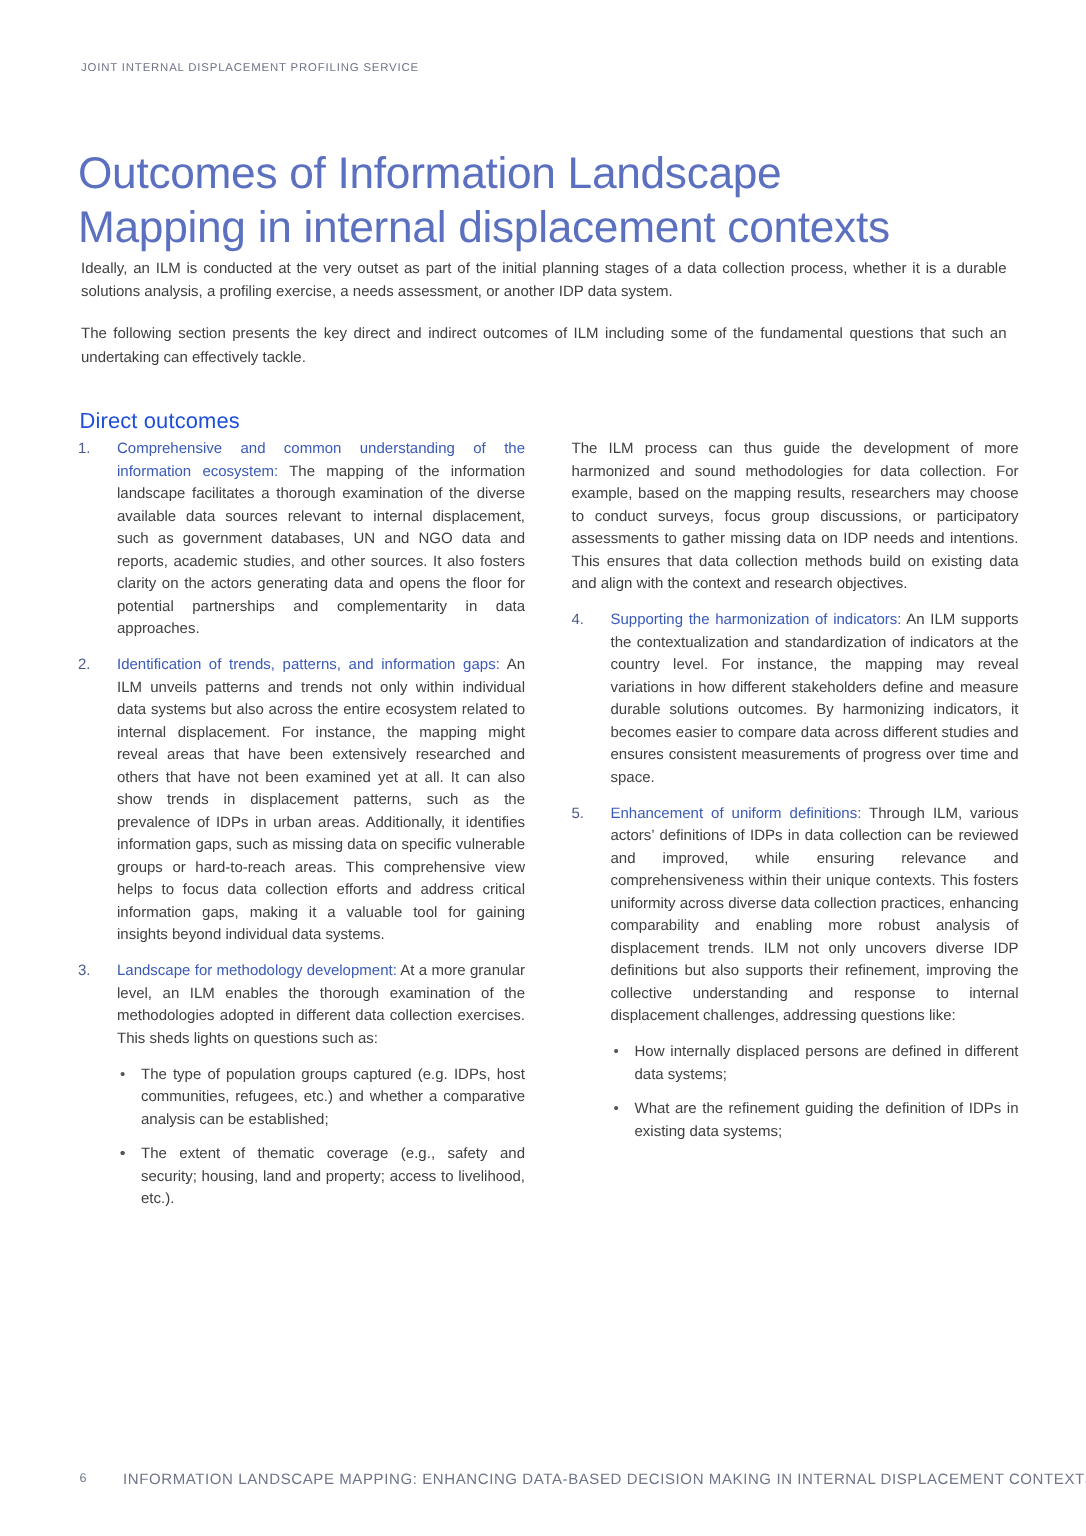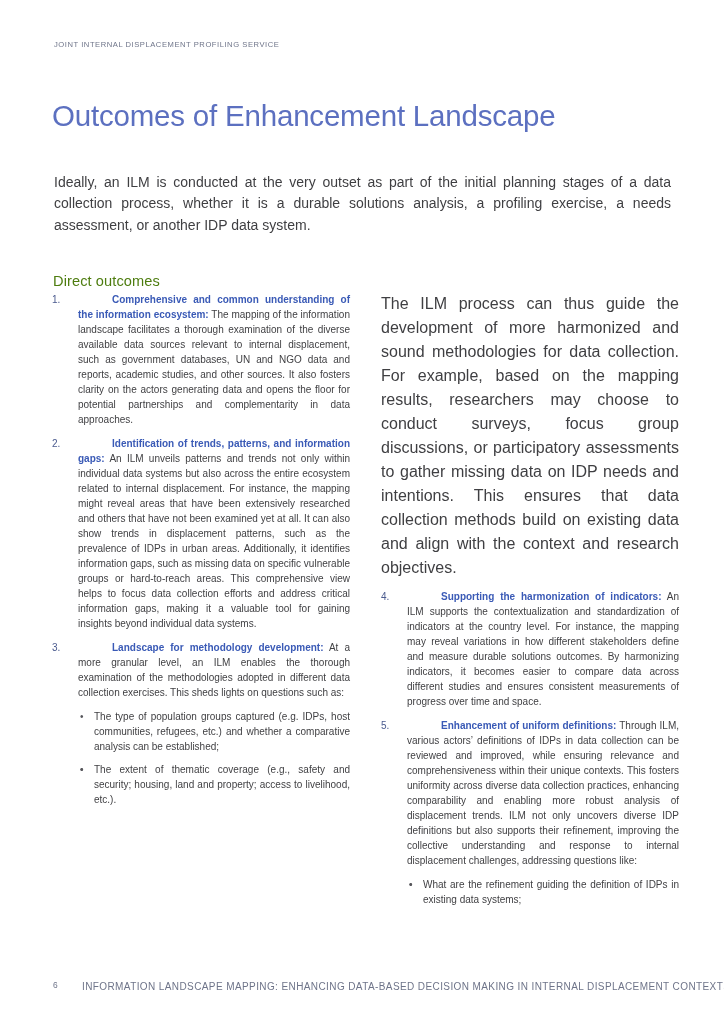--- a/index.html
+++ b/index.html
@@ -47,32 +47,32 @@
 
   
   .intro {
     position: absolute;
     left: 54px;
     top: 172px;
     width: 617px;
   }
   .intro p {
     margin: 0 0 13px 0;
-    font-size: 14px;
+    font-size: 10px;
     line-height: 1.52;
     color: #3f3f42;
     text-align: justify;
   }
   .section-head {
     position: absolute;
     left: 53px;
     top: 261px;
     font-size: 14.6px;
     font-weight: 400;
-    color: #4d7c0f;
+    color: #1d4ed8;
     letter-spacing: 0.1px;
   }
 
   
   .columns {
     position: absolute;
     left: 0;
     top: 292px;
     width: 724px;
     height: 660px;
@@ -103,28 +103,27 @@
   }
   .item-body {
     font-size: 10px;
     line-height: 1.5;
     color: #3f3f42;
     text-align: justify;
     margin: 0;
   }
   .run-in {
     color: #3a5ab6;
-    font-weight: bold;
-    margin-left: 34px;
+    font-weight: normal;
   }
 
   
   .col p.plain {
     margin: 0 0 9px 0;
-    font-size: 16px;
+    font-size: 10px;
     line-height: 1.5;
     color: #3f3f42;
     text-align: justify;
   }
 
   
   .bullets {
     margin: 9px 0 9px 0;
     padding: 0;
     list-style: none;
@@ -176,25 +175,27 @@
   }
 </style>
 </head>
 <body>
 
 <div class="page">
 
   <div class="kicker">JOINT INTERNAL DISPLACEMENT PROFILING SERVICE</div>
 
   <h1 class="doc-title">
-    <span class="line">Outcomes of Enhancement Landscape</span>
+    <span class="line">Outcomes of Information Landscape</span>
+    <span class="line">Mapping in internal displacement contexts</span>
   </h1>
 
   <div class="intro">
     <p>Ideally, an ILM is conducted at the very outset as part of the initial planning stages of a data collection process, whether it is a durable solutions analysis, a profiling exercise, a needs assessment, or another IDP data system.</p>
+    <p>The following section presents the key direct and indirect outcomes of ILM including some of the fundamental questions that such an undertaking can effectively tackle.</p>
   </div>
 
   <h2 class="section-head">Direct outcomes</h2>
 
   <div class="columns">
 
     <div class="col col-left">
 
       <div class="num-item">
         <span class="num-marker">1.</span>
@@ -227,21 +228,21 @@
         <span class="num-marker">4.</span>
         <p class="item-body"><span class="run-in">Supporting the harmonization of indicators:</span><span> An ILM supports the contextualization and standardization of indicators at the country level. For instance, the mapping may reveal variations in how different stakeholders define and measure durable solutions outcomes. By harmonizing indicators, it becomes easier to compare data across different studies and ensures consistent measurements of progress over time and space.</span></p>
       </div>
 
       <div class="num-item">
         <span class="num-marker">5.</span>
         <p class="item-body"><span class="run-in">Enhancement of uniform definitions:</span><span> Through ILM, various actors’ definitions of IDPs in data collection can be reviewed and improved, while ensuring relevance and comprehensiveness within their unique contexts. This fosters uniformity across diverse data collection practices, enhancing comparability and enabling more robust analysis of displacement trends. ILM not only uncovers diverse IDP definitions but also supports their refinement, improving the collective understanding and response to internal displacement challenges, addressing questions like:</span></p>
       </div>
 
       <ul class="bullets indented">
-        <li><span class="dot">•</span></li>
+        <li><span class="dot">•</span><span>How internally displaced persons are defined in different data systems;</span></li>
         <li><span class="dot">•</span><span>What are the refinement guiding the definition of IDPs in existing data systems;</span></li>
       </ul>
 
 
     </div>
 
   </div>
 
   <div class="footer">
     <span class="footer-page">6</span>

